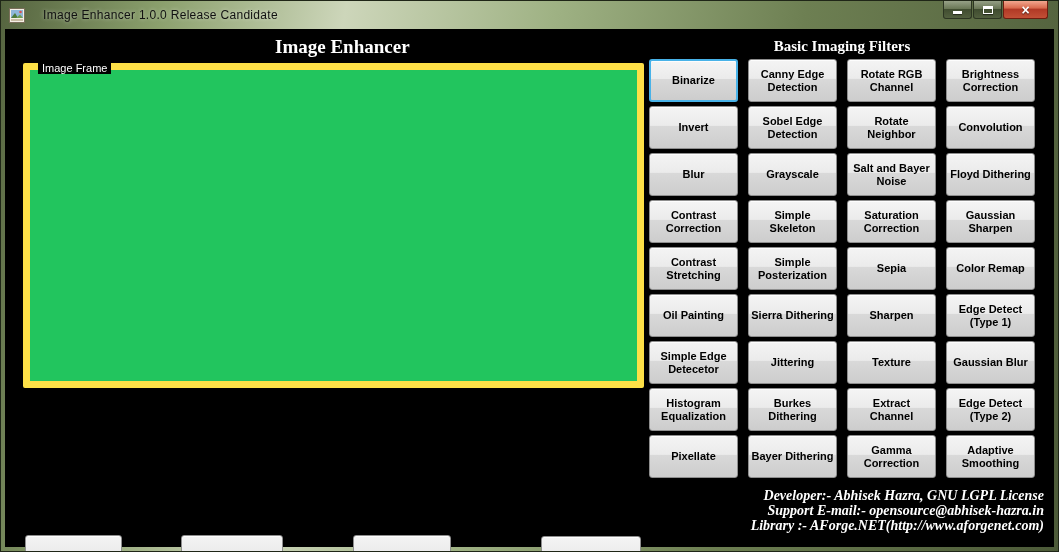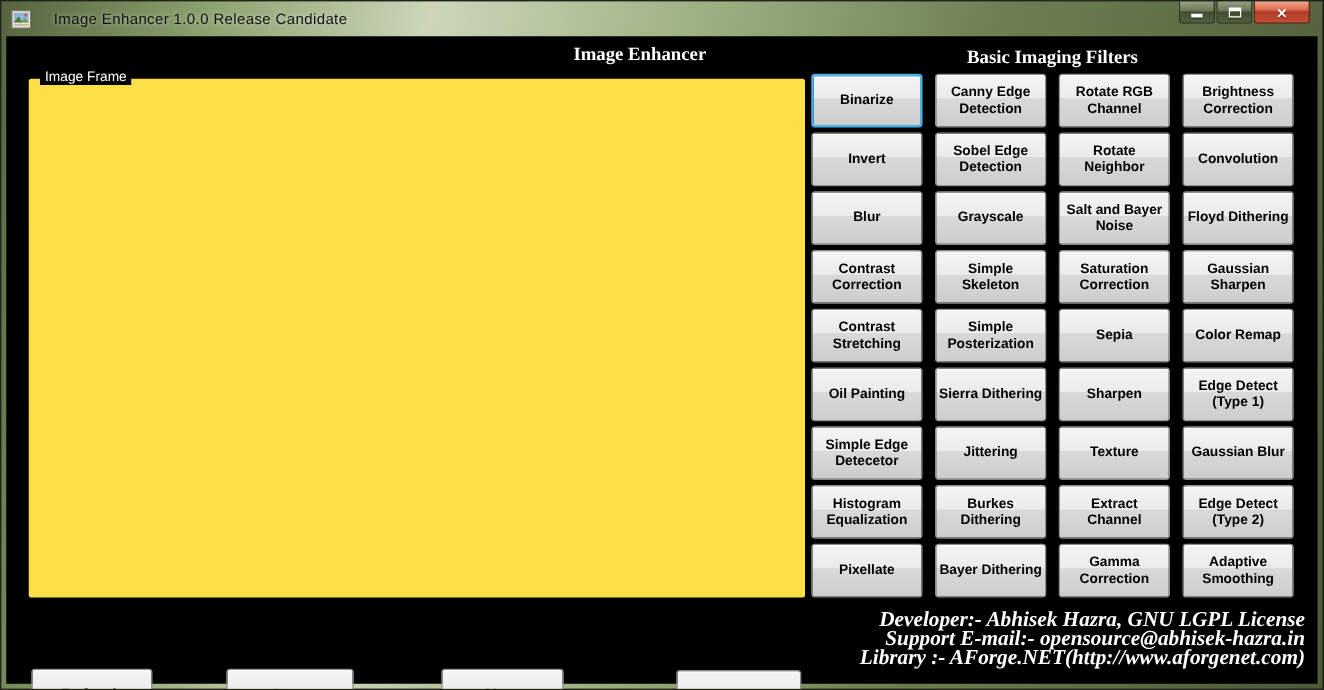--- a/index.html
+++ b/index.html
@@ -49,36 +49,36 @@
   .glyph-close { color: #fff; font-size: 14px; font-weight: bold; line-height: 1; text-shadow: 0 1px 1px rgba(0,0,0,0.6); }
 
   
   .client {
     position: absolute; left: 4px; right: 4px; top: 28px; bottom: 4px;
     background: #000;
   }
 
   .app-heading {
     position: absolute; left: 270px; top: 7px; width: 290px;
-    text-align: right;
+    text-align: left;
     font-family: "Liberation Serif", serif;
-    font-size: 15px; font-weight: bold; color: #fff;
+    font-size: 19px; font-weight: bold; color: #fff;
   }
   .filters-heading {
     position: absolute; left: 644px; top: 9px; width: 386px;
     text-align: center;
     font-family: "Liberation Serif", serif;
     font-size: 15px; font-weight: bold; color: #fff;
   }
 
   
   .image-frame {
-    position: absolute; left: 18px; top: 34px; width: 621px; height: 415px;
-    border: 1px solid #fde047; border-radius: 2px;
-    background: #fde047;
+    position: absolute; left: 18px; top: 34px; width: 621px; height: 325px;
+    border: 7px solid #fde047; border-radius: 2px;
+    background: #22c55e;
   }
   .image-frame-label {
     position: absolute; top: -8px; left: 8px;
     background: #000; padding: 0 4px;
     font-size: 11px; color: #fff;
   }
 
   
   .filter-grid {
     position: absolute; left: 644px; top: 30px;
@@ -117,21 +117,21 @@
   .action-btn:nth-child(1) { left: 20px;  width: 97px; }
   .action-btn:nth-child(2) { left: 176px; width: 102px; }
   .action-btn:nth-child(3) { left: 348px; width: 98px; }
   .action-btn:nth-child(4) { left: 536px; width: 100px; height: 45px; top: 1px; }
 
   
   .credits {
     position: absolute; right: 10px; top: 459px;
     text-align: right;
     font-family: "Liberation Serif", serif;
-    font-size: 17px; font-weight: bold; font-style: italic;
+    font-size: 14px; font-weight: bold; font-style: italic;
     color: #fff; line-height: 15px;
   }
 </style>
 </head>
 <body>
 
 <div class="window">
 
   <div class="titlebar">
     <svg class="app-icon" viewBox="0 0 16 15">

